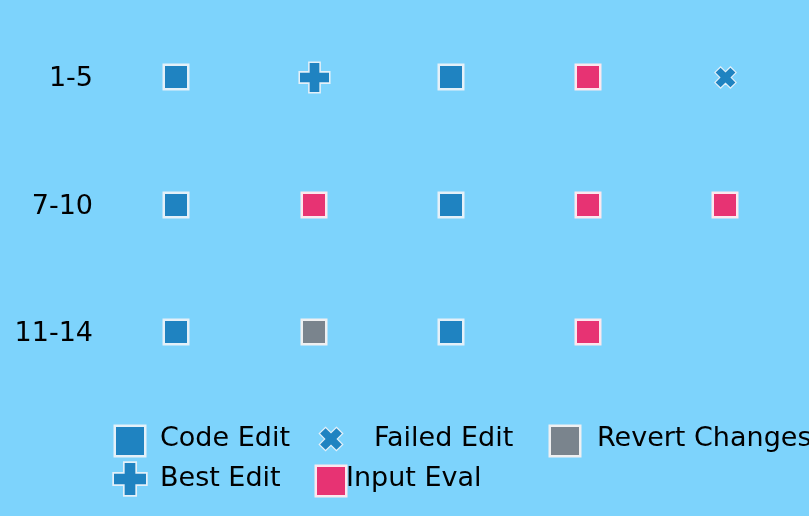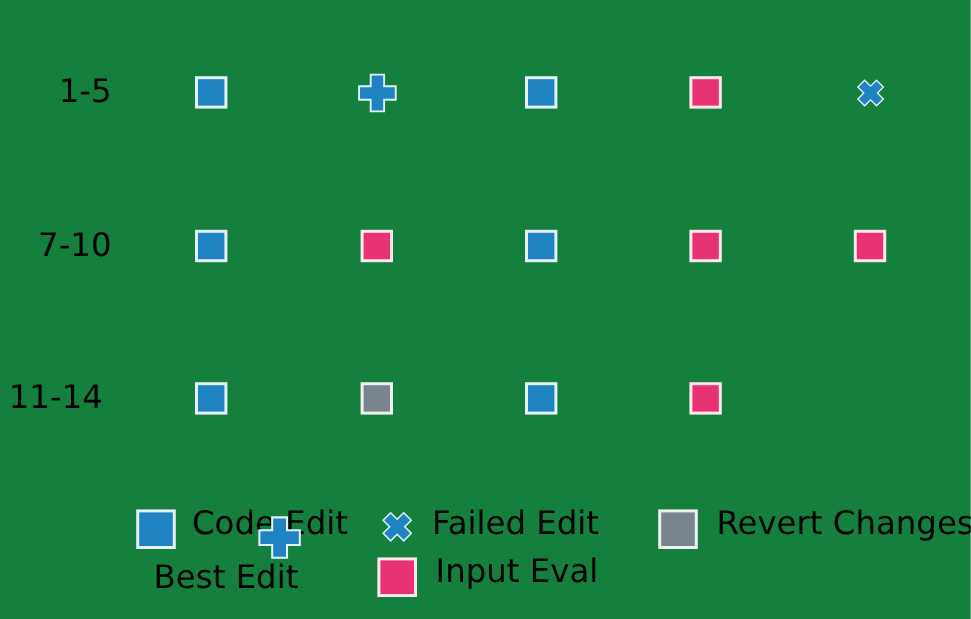--- a/index.html
+++ b/index.html
@@ -1,20 +1,20 @@
 <!DOCTYPE html>
 <html><head>
 <meta charset="utf-8">
 <style>
   html, body { margin: 0; padding: 0; background: #ffffff; }
   #figure {
     position: relative;
     width: 809px;
     height: 516px;
-    background: #15803d;
+    background: #7dd3fc;
     font-family: "DejaVu Sans", sans-serif;
     color: #000000;
     overflow: hidden;
   }
   .row-label {
     position: absolute;
     left: 0;
     width: 93px;
     text-align: right;
     font-size: 27px;
@@ -52,45 +52,45 @@
       <div class="sq" style="height: 22px; width: 22px; background: rgb(231, 51, 115); box-shadow: rgb(252, 231, 238) 0px 0px 0px 2.5px; position: absolute; left: 577px; top: 66px;"></div>
       <svg class="shape-svg" viewBox="0 0 30 30" width="29" height="29" style="position: absolute; left: 710.5px; top: 62.5px;">
         <path d="M10 0H20V10H30V20H20V30H10V20H0V10H10Z" transform="rotate(45 15 15) translate(15 15) scale(0.72) translate(-15 -15)" fill="#1f83c1" stroke="rgb(228,240,248)" stroke-width="3.2" paint-order="stroke"></path>
       </svg>
       <div class="row-label" style="top: 189px;">7-10</div>
       <div class="sq" style="height: 22px; width: 22px; background: rgb(31, 131, 193); box-shadow: rgb(228, 240, 248) 0px 0px 0px 2.5px; position: absolute; left: 165px; top: 194px;"></div>
       <div class="sq" style="height: 22px; width: 22px; background: rgb(231, 51, 115); box-shadow: rgb(252, 231, 238) 0px 0px 0px 2.5px; position: absolute; left: 303px; top: 194px;"></div>
       <div class="sq" style="height: 22px; width: 22px; background: rgb(31, 131, 193); box-shadow: rgb(228, 240, 248) 0px 0px 0px 2.5px; position: absolute; left: 440px; top: 194px;"></div>
       <div class="sq" style="height: 22px; width: 22px; background: rgb(231, 51, 115); box-shadow: rgb(252, 231, 238) 0px 0px 0px 2.5px; position: absolute; left: 577px; top: 194px;"></div>
       <div class="sq" style="height: 22px; width: 22px; background: rgb(231, 51, 115); box-shadow: rgb(252, 231, 238) 0px 0px 0px 2.5px; position: absolute; left: 714px; top: 194px;"></div>
-      <div class="row-label" style="top: 316px; text-align: center;">11-14</div>
+      <div class="row-label" style="top: 316px;">11-14</div>
       <div class="sq" style="height: 22px; width: 22px; background: rgb(31, 131, 193); box-shadow: rgb(228, 240, 248) 0px 0px 0px 2.5px; position: absolute; left: 165px; top: 321px;"></div>
       <div class="sq" style="height: 22px; width: 22px; background: rgb(122, 132, 141); box-shadow: rgb(239, 240, 241) 0px 0px 0px 2.5px; position: absolute; left: 303px; top: 321px;"></div>
       <div class="sq" style="height: 22px; width: 22px; background: rgb(31, 131, 193); box-shadow: rgb(228, 240, 248) 0px 0px 0px 2.5px; position: absolute; left: 440px; top: 321px;"></div>
       <div class="sq" style="height: 22px; width: 22px; background: rgb(231, 51, 115); box-shadow: rgb(252, 231, 238) 0px 0px 0px 2.5px; position: absolute; left: 577px; top: 321px;"></div>
     </div>
   <div id="legend" style="position:absolute; inset:0;">
       <div class="legend-item" style="left: 116px; top: 419px;">
         <div class="sq" style="height: 28px; width: 28px; background: rgb(31, 131, 193); box-shadow: rgb(228, 240, 248) 0px 0px 0px 2.5px;"></div>
         <span class="legend-label" style="margin-left: 16px;">Code Edit</span>
       </div>
-      <div class="legend-item" style="left: 315px; top: 419px;">
+      <div class="legend-item" style="left: 315px; top: 419px; gap: 14px;">
         <svg class="shape-svg" viewBox="0 0 30 30" width="32" height="32">
           <path d="M10 0H20V10H30V20H20V30H10V20H0V10H10Z" transform="rotate(45 15 15) translate(15 15) scale(0.72) translate(-15 -15)" fill="#1f83c1" stroke="rgb(228,240,248)" stroke-width="3.2" paint-order="stroke"></path>
         </svg>
         <span class="legend-label" style="margin-left: 13px;">Failed Edit</span>
       </div>
       <div class="legend-item" style="left: 527px; top: 419px; padding-left: 24px;">
         <div class="sq" style="height: 28px; width: 28px; background: rgb(122, 132, 141); box-shadow: rgb(239, 240, 241) 0px 0px 0px 2.5px;"></div>
         <span class="legend-label" style="margin-left: 18px;">Revert Changes</span>
       </div>
-      <div class="legend-item" style="left: 114px; top: 432px; flex-direction: column;">
+      <div class="legend-item" style="left: 114px; top: 459px;">
         <svg class="shape-svg" viewBox="0 0 30 30" width="32" height="32">
           <path d="M10 0H20V10H30V20H20V30H10V20H0V10H10Z" fill="#1f83c1" stroke="rgb(228,240,248)" stroke-width="3.2" paint-order="stroke"></path>
         </svg>
         <span class="legend-label" style="margin-left: 14px;">Best Edit</span>
       </div>
       <div class="legend-item" style="left: 317px; top: 459px;">
         <div class="sq" style="height: 28px; width: 28px; background: rgb(231, 51, 115); box-shadow: rgb(252, 231, 238) 0px 0px 0px 2.5px;"></div>
-        <span class="legend-label" style="margin-left: 18px;">Input Eval</span>
+        <span class="legend-label" style="margin-left: 1px;">Input Eval</span>
       </div>
     </div>
 </div>
 
 </body></html>

